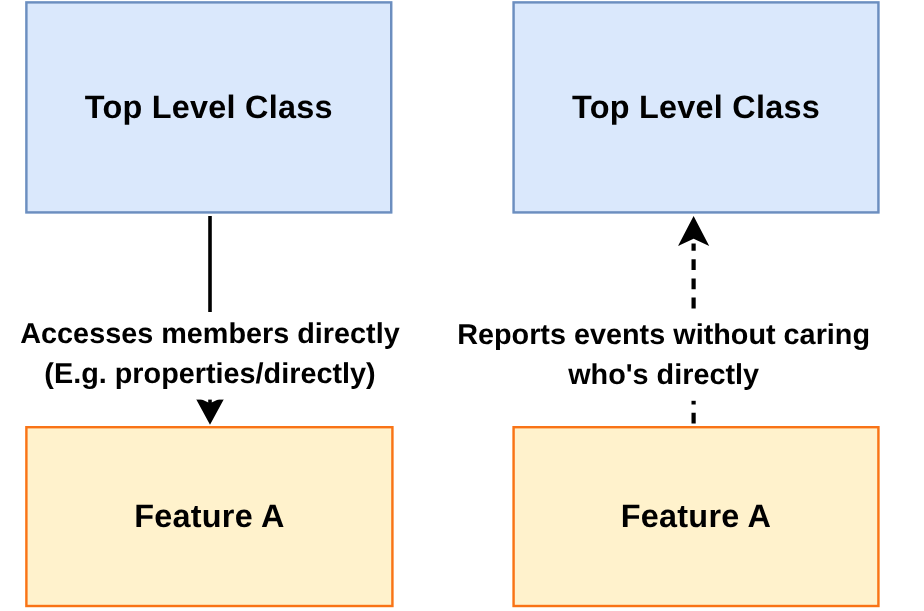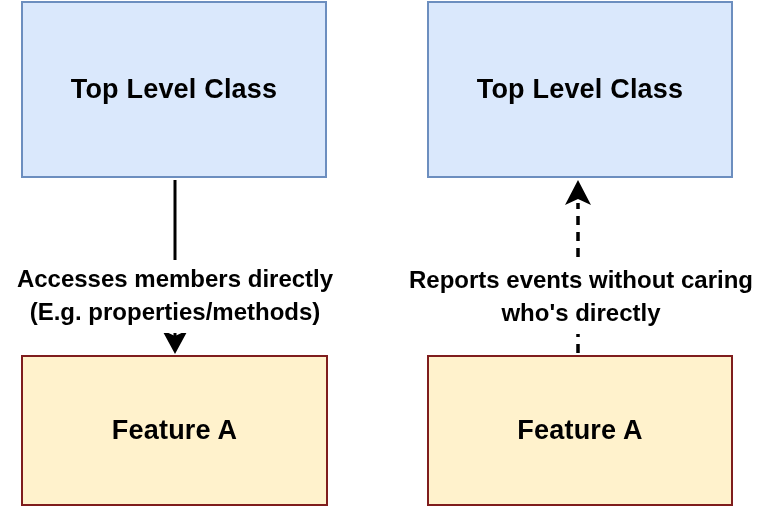--- a/index.html
+++ b/index.html
@@ -36,40 +36,40 @@
     font-weight: bold;
     color: #000000;
     letter-spacing: 0.2px;
   }
   .box-blue {
     background: #dae8fc;
     border: 2px solid #6c8ebf;
   }
   .box-yellow {
     background: #fff2cc;
-    border: 2px solid #7f1d1d;
+    border: 2px solid #f97316;
   }
   .blue-left   { left: 21px;  top: 1px;   width: 306px; height: 177px; }
   .blue-right  { left: 427px; top: 1px;   width: 306px; height: 177px; }
   .yellow-left { left: 21px;  top: 355px; width: 307px; height: 151px; }
   .yellow-right{ left: 427px; top: 355px; width: 306px; height: 151px; }
   .edge-label {
     position: absolute;
     transform: translateX(-50%);
     background: #ffffff;
     text-align: center;
     font-size: 24px;
     font-weight: bold;
     line-height: 33px;
     color: #000000;
     white-space: nowrap;
     padding: 2px 6px 5px 6px;
   }
   .edge-label-left  { left: 175px; top: 230px; margin-top: 30px; }
-  .edge-label-right { left: 581px; top: 261px; }
+  .edge-label-right { left: 553px; top: 261px; }
   .edge-label span { display: block; }
 </style>
 </head>
 <body>
 
 <div class="canvas">
 
   <svg class="arrow-layer" viewBox="0 0 770 509">
 
     <line x1="175" y1="180" x2="175" y2="338" stroke-width="3" stroke="#000000"></line>
@@ -78,21 +78,21 @@
     <line x1="578" y1="353" x2="578" y2="203" stroke-width="3.5" stroke-dasharray="9 7" stroke="#000000"></line>
     <polygon points="578,180 565,205 578,199 591,205" fill="#000000"></polygon>
   </svg>
 
   <div class="node box-blue blue-left">
     <span class="node-label">Top Level Class</span>
   </div>
 
   <div class="edge-label edge-label-left">
     <span>Accesses members directly</span>
-    <span>(E.g. properties/methods)</span>
+    <span>(E.g. properties/directly)</span>
   </div>
 
   <div class="node box-yellow yellow-left">
     <span class="node-label">Feature A</span>
   </div>
 
   <div class="node box-blue blue-right">
     <span class="node-label">Top Level Class</span>
   </div>
 

